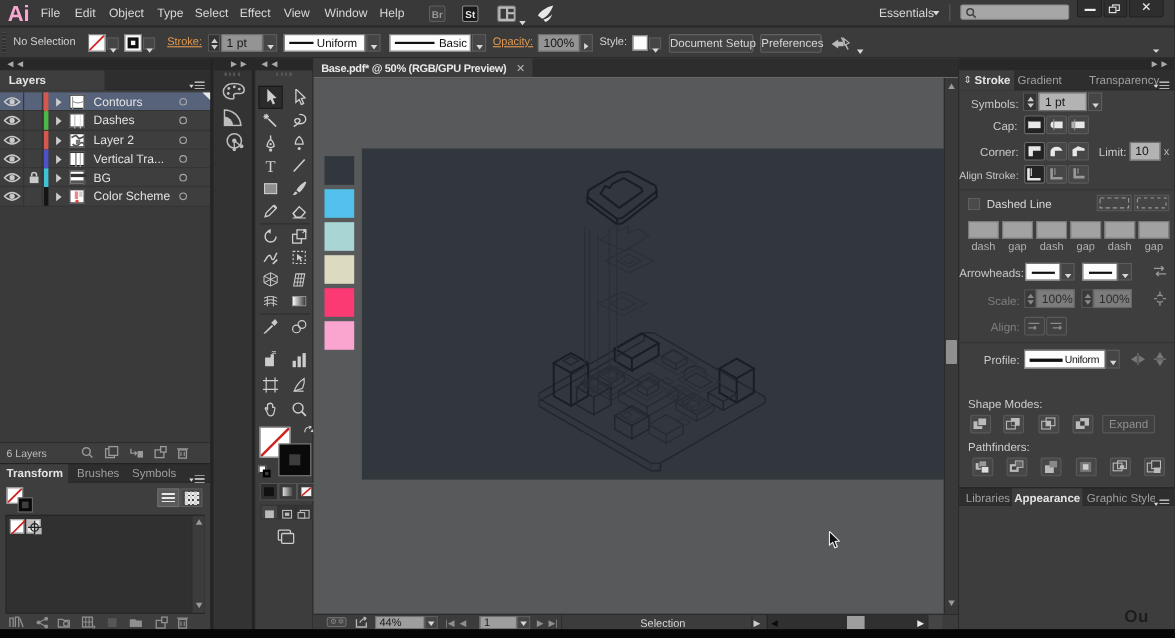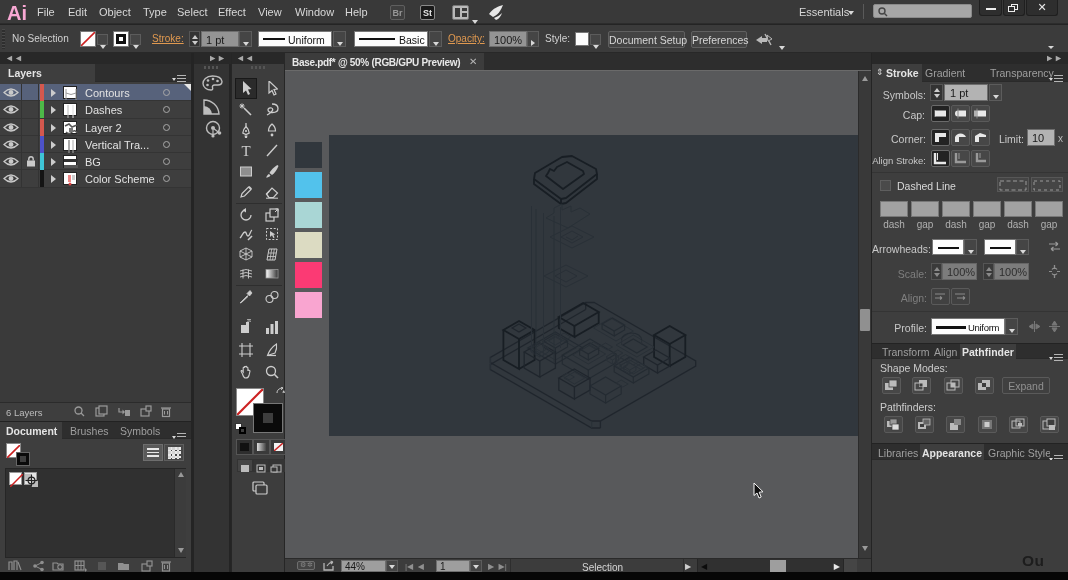--- a/index.html
+++ b/index.html
@@ -302,21 +302,21 @@
         </svg>
       <svg class="abs" style="left:160px;top:2px;" width="12" height="13" viewBox="0 0 12 13">
           <rect x="2.5" y="4" width="7" height="7.5" fill="none" stroke="#9a9a9a" stroke-width="1.2"></rect>
           <line x1="1" y1="3" x2="11" y2="3" stroke="#9a9a9a" stroke-width="1.2"></line>
           <line x1="4.5" y1="6" x2="4.5" y2="9.5" stroke="#9a9a9a" stroke-width="1"></line>
           <line x1="7.5" y1="6" x2="7.5" y2="9.5" stroke="#9a9a9a" stroke-width="1"></line>
         </svg>
     </div>
 
     <div class="tabbar" style="left:0;top:368px;width:191px;height:18px;border-bottom:1px solid #2a2a2a;border-top:1px solid #222;">
-      <div class="tab active" style="left:0;top:0;width:62px;height:18px;padding:3px 0 0 6px;">Document</div>
+      <div class="tab active" style="left:0;top:0;width:62px;height:18px;padding:3px 0 0 6px;">Transform</div>
       <div class="tab" style="left:66px;top:0;width:48px;height:18px;padding:3px 0 0 4px;">Brushes</div>
       <div class="tab" style="left:116px;top:0;width:50px;height:18px;padding:3px 0 0 4px;">Symbols</div>
       <div class="pmenu" style="left:172px;top:5px;"><span class="caret" style="border-top-width:3px;border-left-width:2.5px;border-right-width:2.5px;vertical-align:2px;"></span><span style="display:inline-block;width:9px;height:8px;margin-left:1px;background:repeating-linear-gradient(#b5b5b5 0 1px,transparent 1px 3px);"></span></div>
     </div>
 
     <div class="abs" style="left:0;top:386px;width:191px;height:133px;background:#3e3e3e;">
       <div class="abs" style="left:6px;top:4px;width:15px;height:15px;background:#fff;border:1px solid #888;">
         <svg width="13" height="13">
             <line x1="0" y1="13" x2="13" y2="0" stroke="#cc2222" stroke-width="1.6"></line>
           </svg>
@@ -840,26 +840,20 @@
         <div class="abs" style="left:4px;top:7px;width:30px;height:2.5px;background:#111;"></div>
         <div class="abs" style="left:36px;top:3px;font-size:9.5px;color:#111;letter-spacing:-0.3px;">Uniform</div>
       </div>
     <div class="ddbtn" style="left:133px;top:265px;width:13px;height:17px;"><span class="caret" style="margin:6px 0 0 3px;"></span></div>
     <svg class="abs" style="left:156px;top:267px;" width="13" height="13">
         <path d="M6.5 1 L6.5 12 M5 4 L1 6.5 L5 9 Z M8 4 L12 6.5 L8 9 Z" stroke="#777" fill="#777" stroke-width="1"></path>
       </svg>
     <svg class="abs" style="left:176px;top:267px;" width="13" height="13">
         <path d="M1 6.5 L12 6.5 M4 5 L6.5 1 L9 5 Z M4 8 L6.5 12 L9 8 Z" stroke="#777" fill="#777" stroke-width="1"></path>
       </svg>
-    <div class="tabbar" style="left:0;top:290px;width:196px;height:16px;border-top:1px solid #232323;border-bottom:1px solid #2a2a2a;">
-    <div class="tab" style="left:10px;top:2px;">Transform</div>
-    <div class="tab" style="left:62px;top:2px;">Align</div>
-    <div class="tab active" style="left:88px;top:0;width:56px;height:16px;padding:2px 0 0 0;text-align:center;">Pathfinder</div>
-    <div class="pmenu" style="left:177px;top:4px;"><span class="caret" style="border-top-width:3px;border-left-width:2.5px;border-right-width:2.5px;vertical-align:2px;"></span><span style="display:inline-block;width:9px;height:8px;margin-left:1px;background:repeating-linear-gradient(#b5b5b5 0 1px,transparent 1px 3px);"></span></div>
-    </div>
     <div class="abs" style="left:8px;top:309px;font-size:10.5px;color:#cccccc;">Shape Modes:</div>
     <div class="sqbtn" style="left:10px;top:324px;"><svg width="17" height="15">
           <rect x="2" y="5" width="8" height="7" fill="#bbb"></rect>
           <rect x="6" y="2" width="8" height="7" fill="#bbb" stroke="#3d3d3d" stroke-width="0.8"></rect>
         </svg></div>
     <div class="sqbtn" style="left:40px;top:324px;"><svg width="17" height="15">
           <rect x="6" y="2" width="8" height="7" fill="#bbb"></rect>
           <rect x="2" y="5" width="8" height="7" fill="none" stroke="#bbb" stroke-width="1"></rect>
           <rect x="6.5" y="5.5" width="3" height="3" fill="#3d3d3d"></rect>
         </svg></div>

